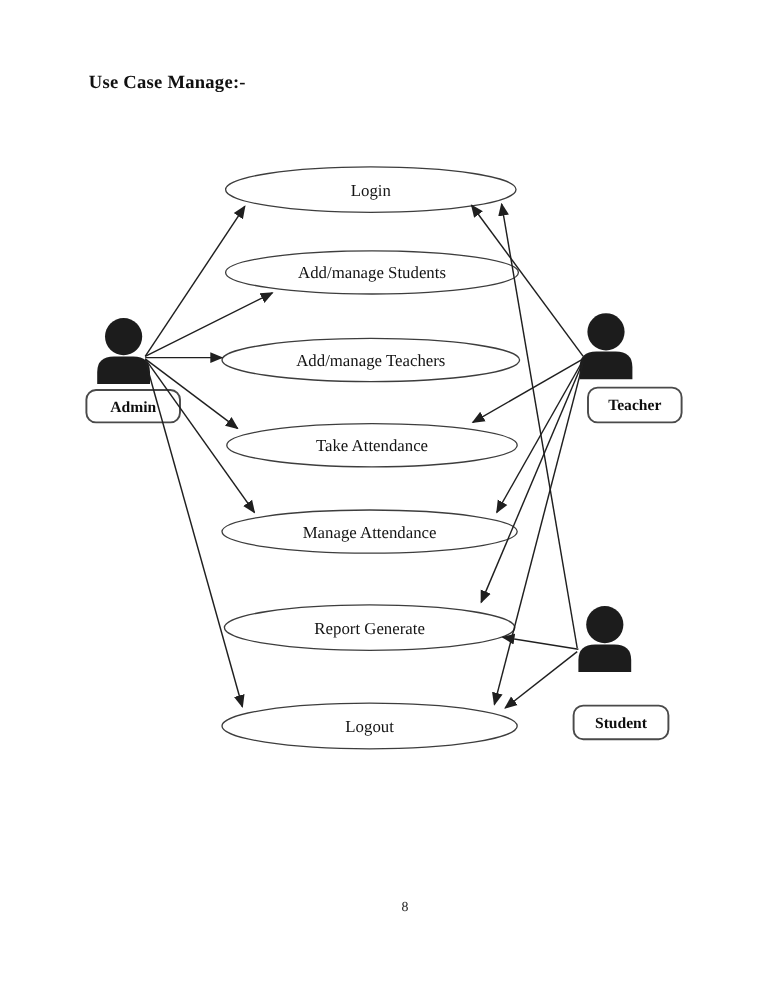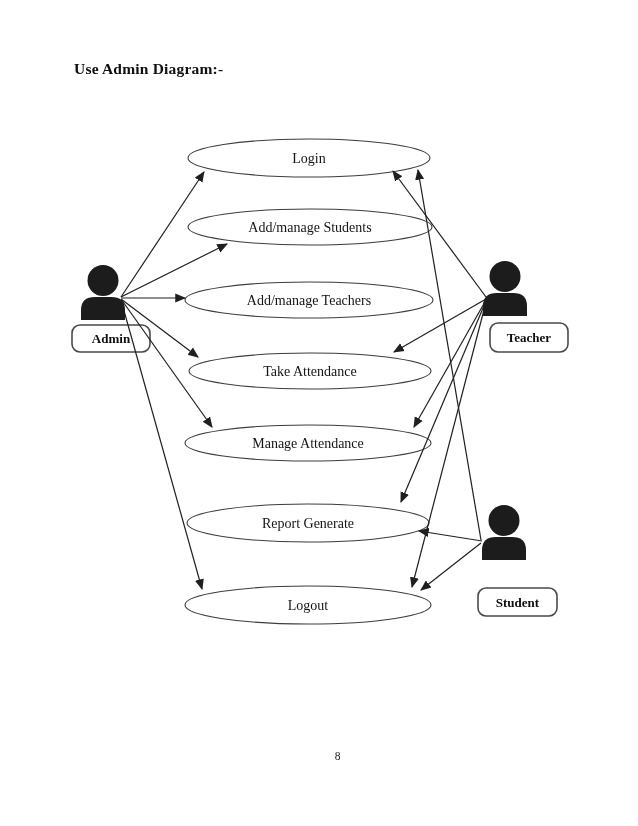--- a/index.html
+++ b/index.html
@@ -38,21 +38,21 @@
     font-family:"Liberation Serif", serif;
     font-size:13px;font-weight:bold;fill:#0e0e0e;text-anchor:middle;
   }
   .edge{stroke:#1f1f1f;stroke-width:1.2;}
   .arrow-head{fill:#1f1f1f;}
 </style>
 </head>
 <body>
 
 <div class="page">
-  <div class="doc-title">Use Admin Diagram:-</div>
+  <div class="doc-title">Use Case Manage:-</div>
 
   <svg id="diagram-svg" width="638" height="826" viewBox="0 0 638 826">
     <defs>
       <marker id="arrow" viewBox="0 0 10 10" refX="9" refY="5" markerWidth="9" markerHeight="9" orient="auto-start-reverse">
         <path class="arrow-head" d="M 0 0.8 L 10 5 L 0 9.2 z"></path>
       </marker>
     </defs>
     <g id="layer-usecases">
         <ellipse cx="309" cy="158" rx="121" ry="19" class="uc"></ellipse>
         <text x="309" y="163" class="uc-label">Login</text>

